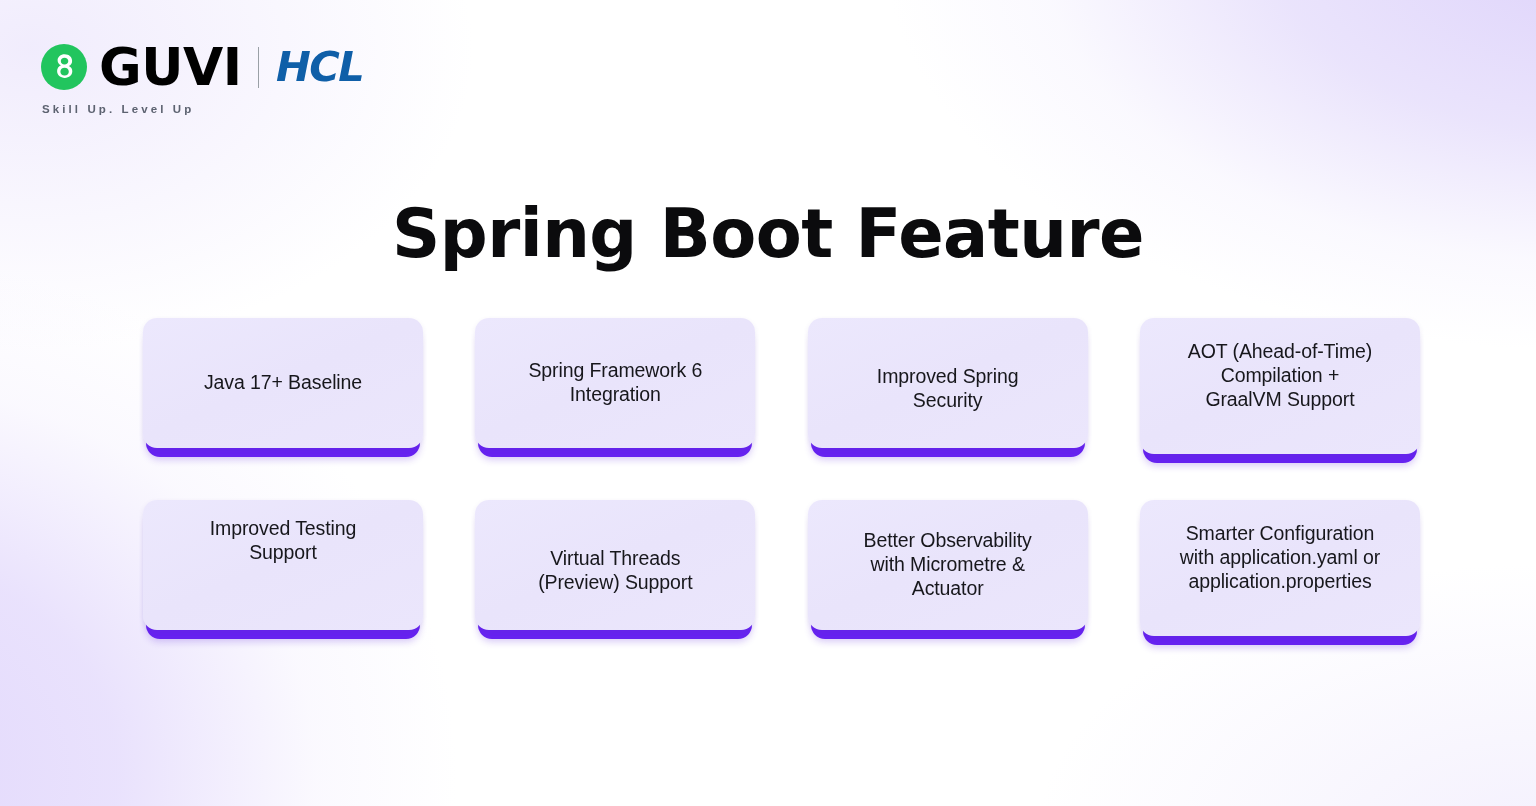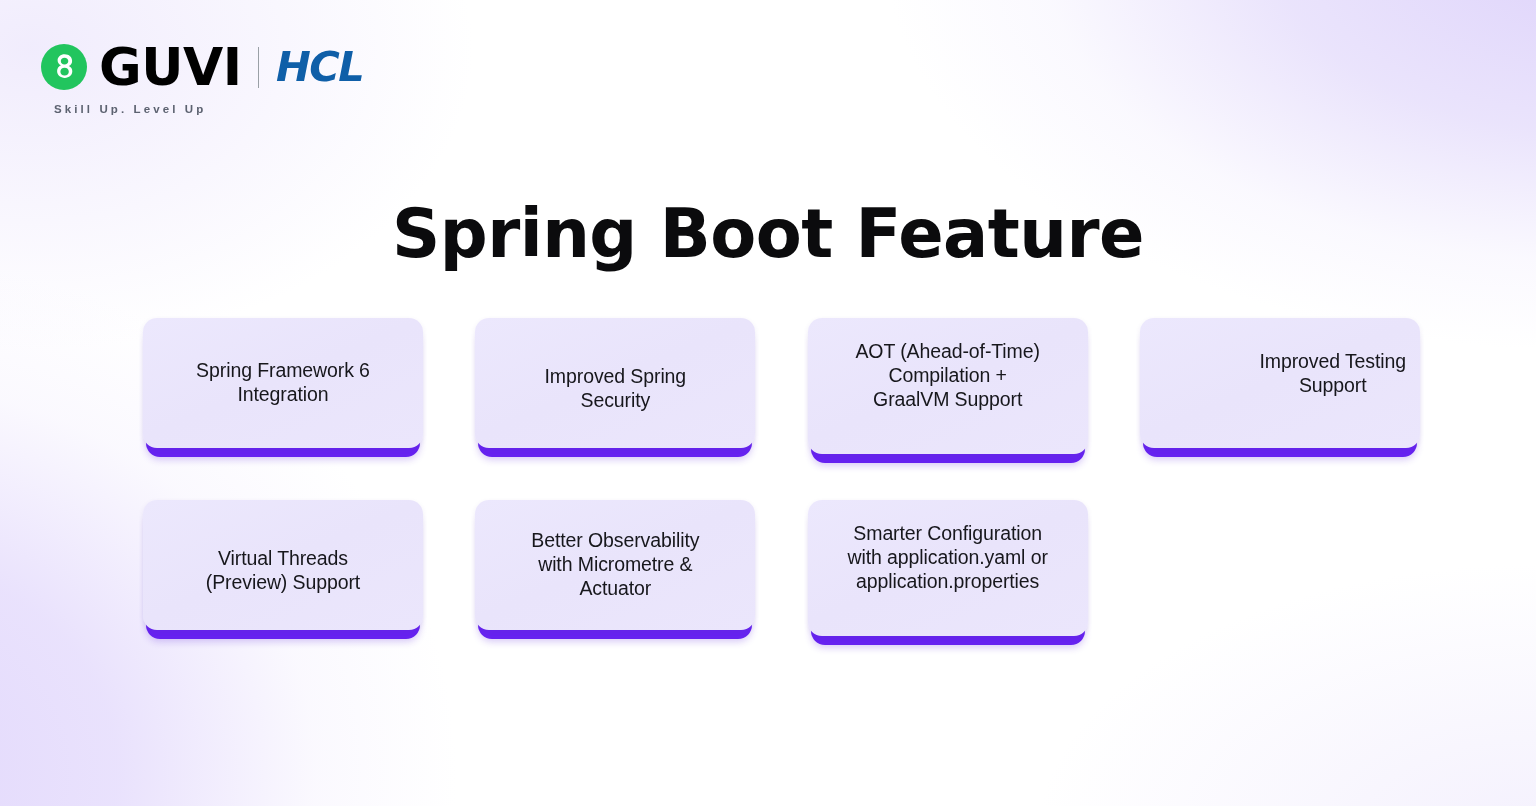--- a/index.html
+++ b/index.html
@@ -71,21 +71,21 @@
     font-weight: 700;
     font-style: italic;
     letter-spacing: -1.5px;
     color: #0f5fa8;
     line-height: 1;
     transform: scaleX(1.04);
     transform-origin: left center;
   }
   .brand-tagline {
     margin-top: 9px;
-    margin-left: 14px;
+    margin-left: 2px;
     font-size: 11.5px;
     font-weight: 600;
     letter-spacing: 3.1px;
     color: #5c6270;
     white-space: nowrap;
   }
 
   
   .page-title {
     position: absolute;
@@ -146,21 +146,21 @@
     font-size: 19.5px;
     line-height: 1.22;
     color: #17171c;
     text-align: center;
     letter-spacing: -0.1px;
     white-space: pre-line;
   }
 
   
   .card-slot.lift .card-face { align-items: flex-start; padding-top: 47px; }
-  .card-slot.lift-sm .card-face { align-items: flex-start; padding-top: 32px; justify-content: flex-end; }
+  .card-slot.lift-sm .card-face { align-items: flex-start; padding-top: 17px; }
   .card-slot.tall { height: 136px; }
   .card-slot.tall .card-face { align-items: flex-start; padding-top: 22px; }
 </style>
 </head>
 <body>
 
 <div class="bg-wash"></div>
 
 <div class="page">
 
@@ -174,20 +174,26 @@
       <span class="brand-divider"></span>
       <span class="hcl-word">HCL</span>
     </div>
     <div class="brand-tagline">Skill Up. Level Up</div>
   </div>
 
   <h1 class="page-title">Spring Boot Feature</h1>
 
   <div class="card-grid">
 
+    <div class="card-slot">
+      <div class="card-accent"></div>
+      <div class="card-face">
+        <span class="card-label">Java 17+ Baseline</span>
+      </div>
+    </div>
 
     <div class="card-slot">
       <div class="card-accent"></div>
       <div class="card-face">
         <span class="card-label">Spring Framework 6
 Integration</span>
       </div>
     </div>
 
     <div class="card-slot lift">

